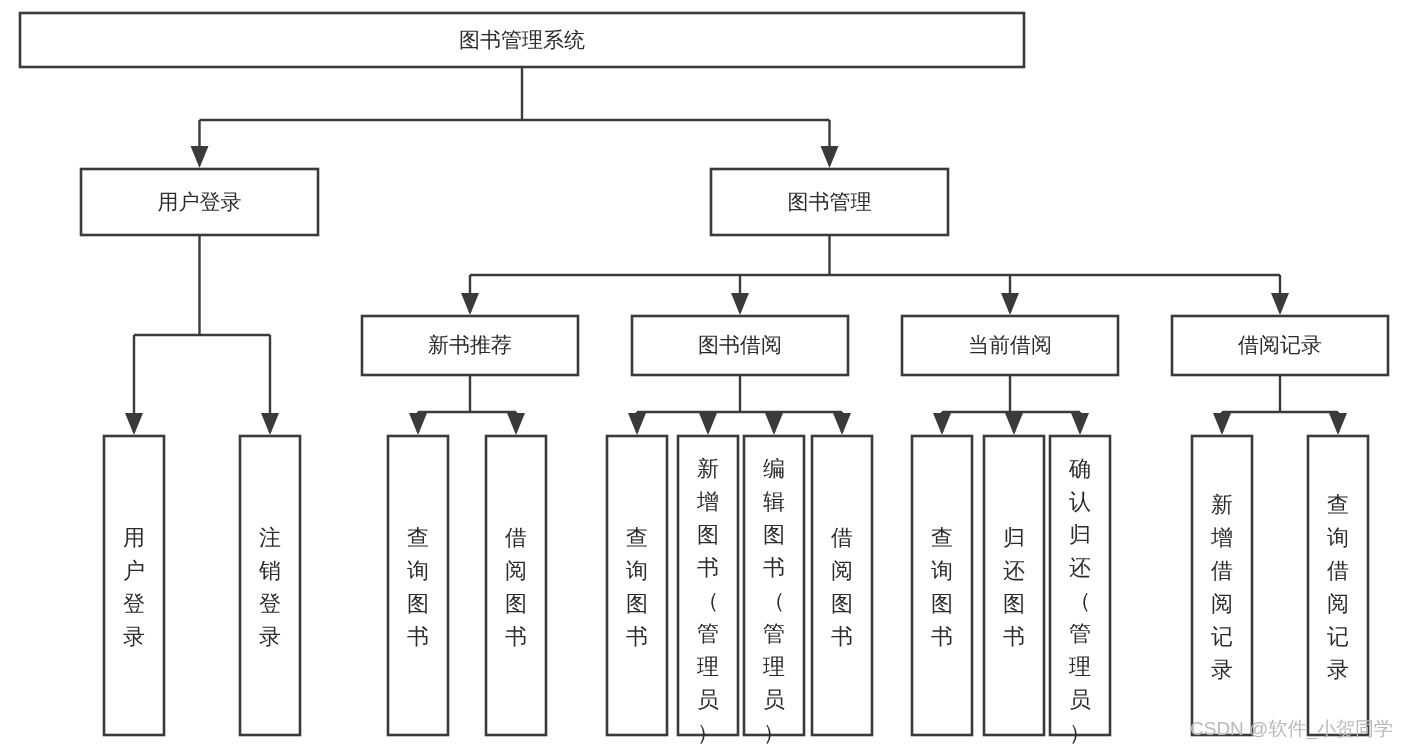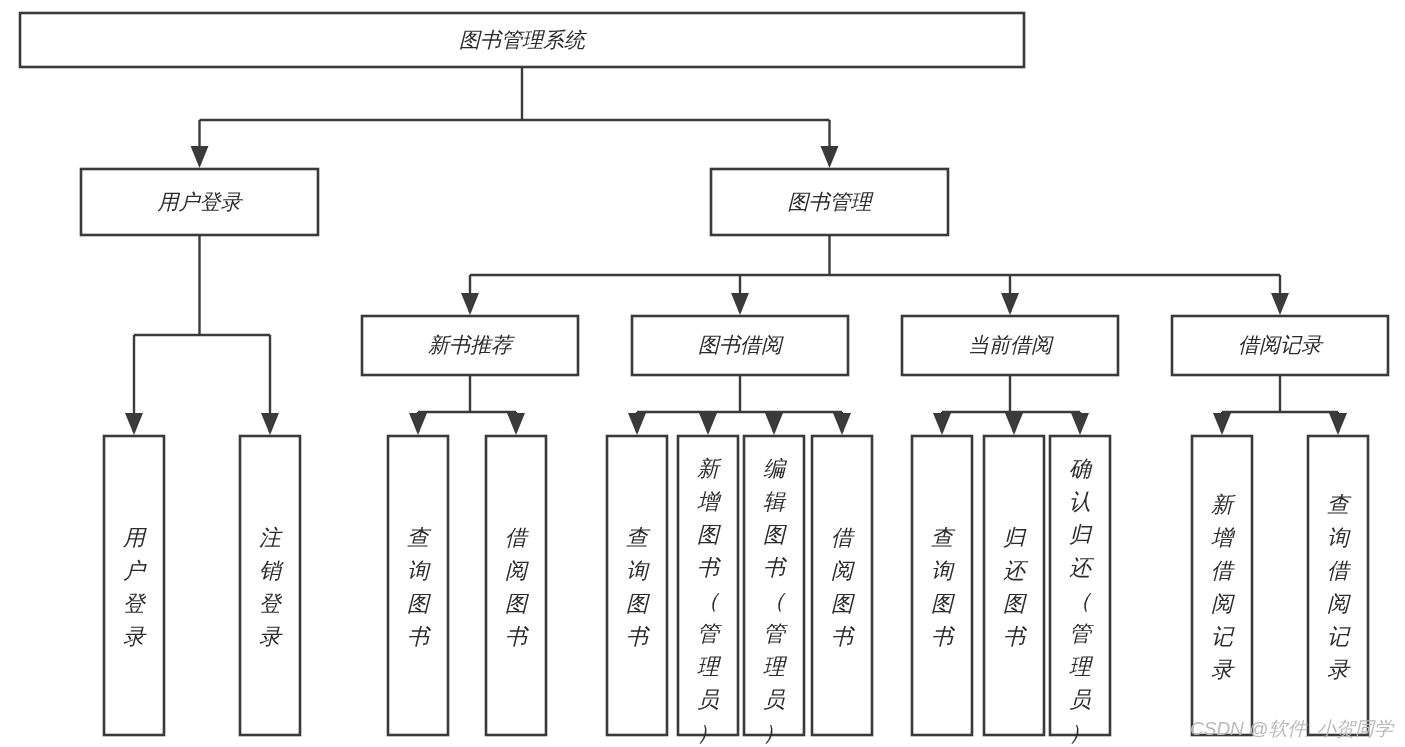--- a/index.html
+++ b/index.html
@@ -9,21 +9,20 @@
   }
   body {
     font-family: "Liberation Sans", "DejaVu Sans", sans-serif;
   }
   #stage {
     position: relative;
     width: 1405px;
     height: 747px;
     background: #ffffff;
     overflow: hidden;
-    font-style: italic;
   }
   #diagram-svg {
     position: absolute;
     left: 0;
     top: 0;
     width: 1405px;
     height: 747px;
   }
   .node-box {
     fill: #ffffff;

